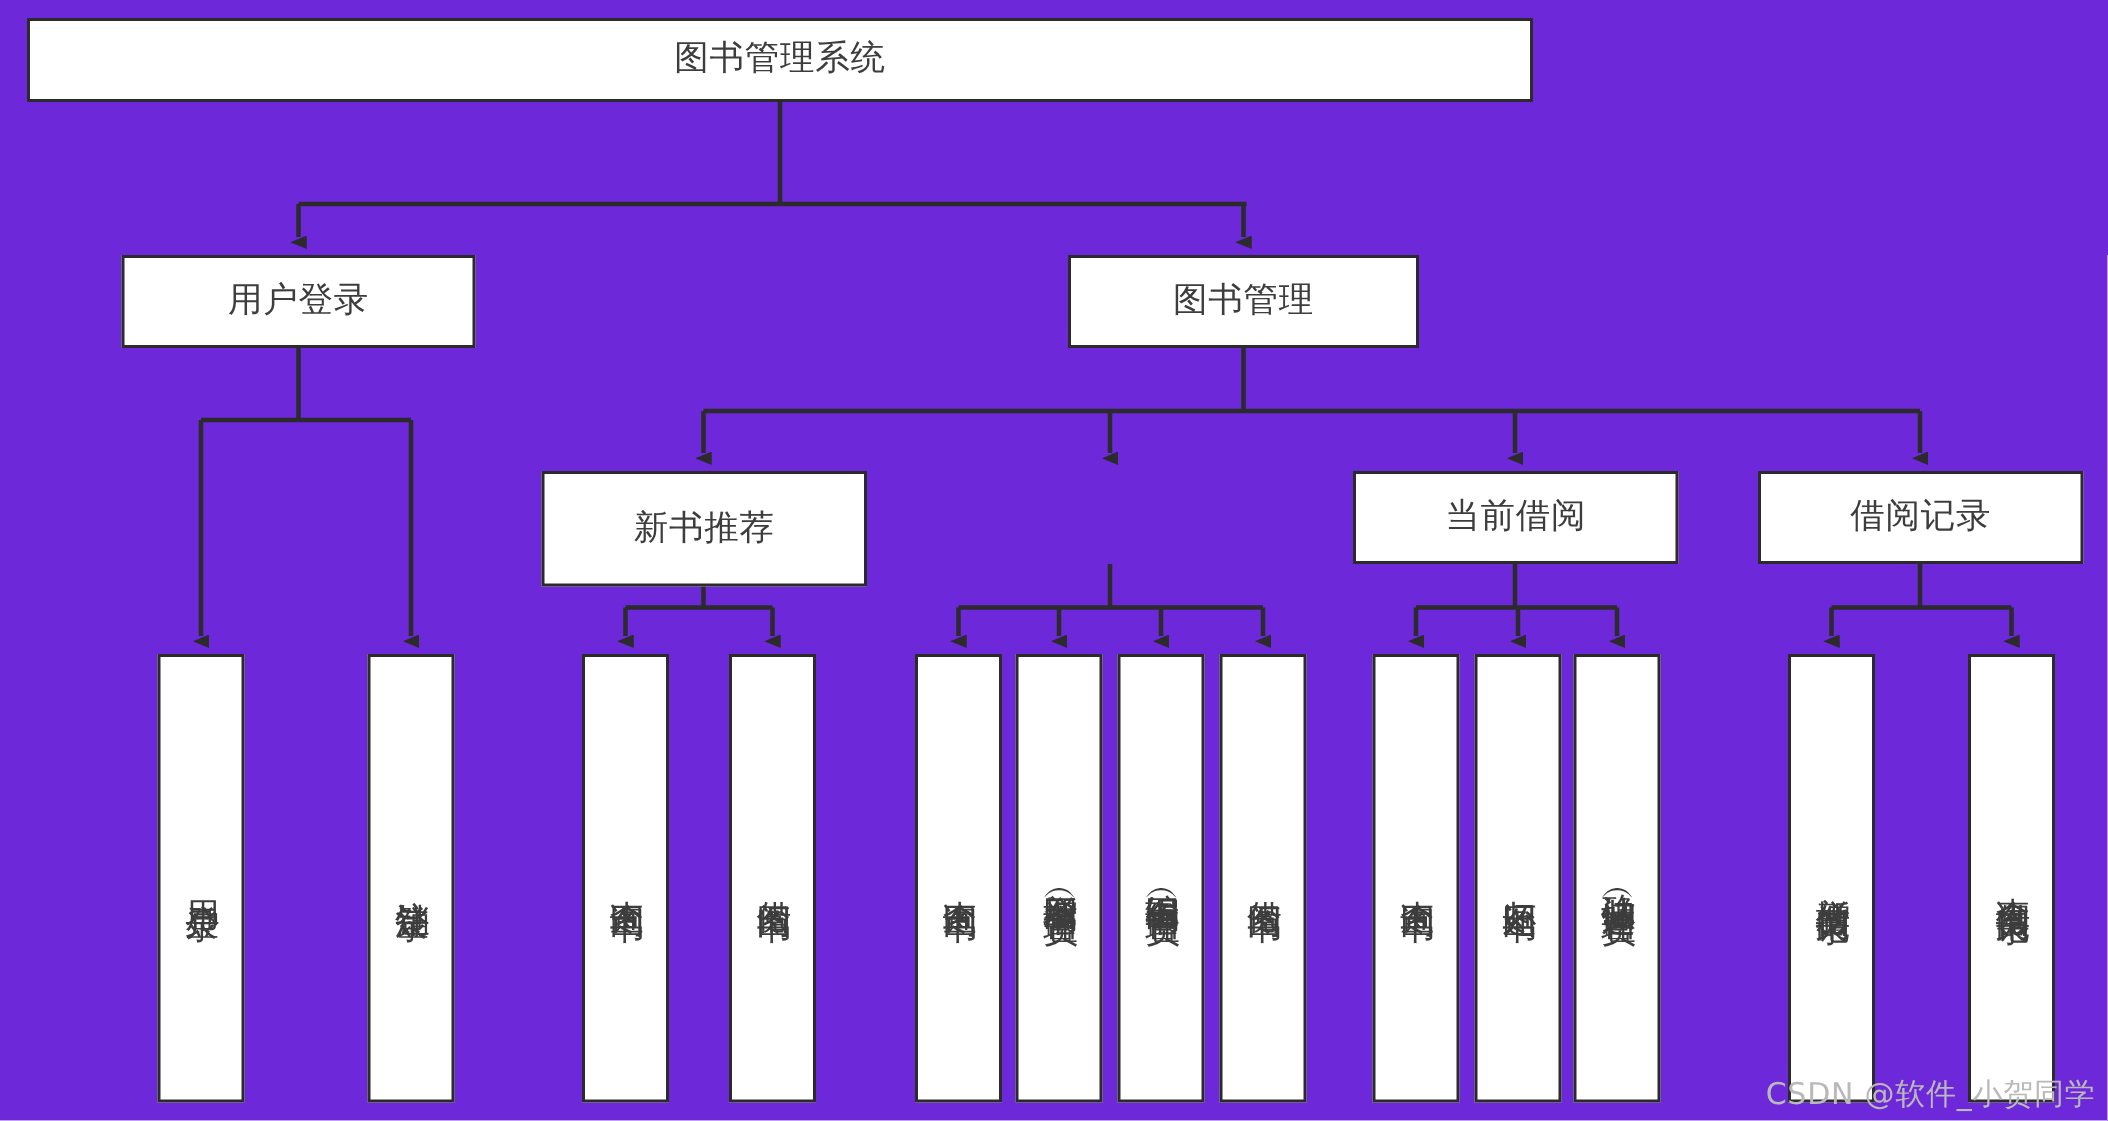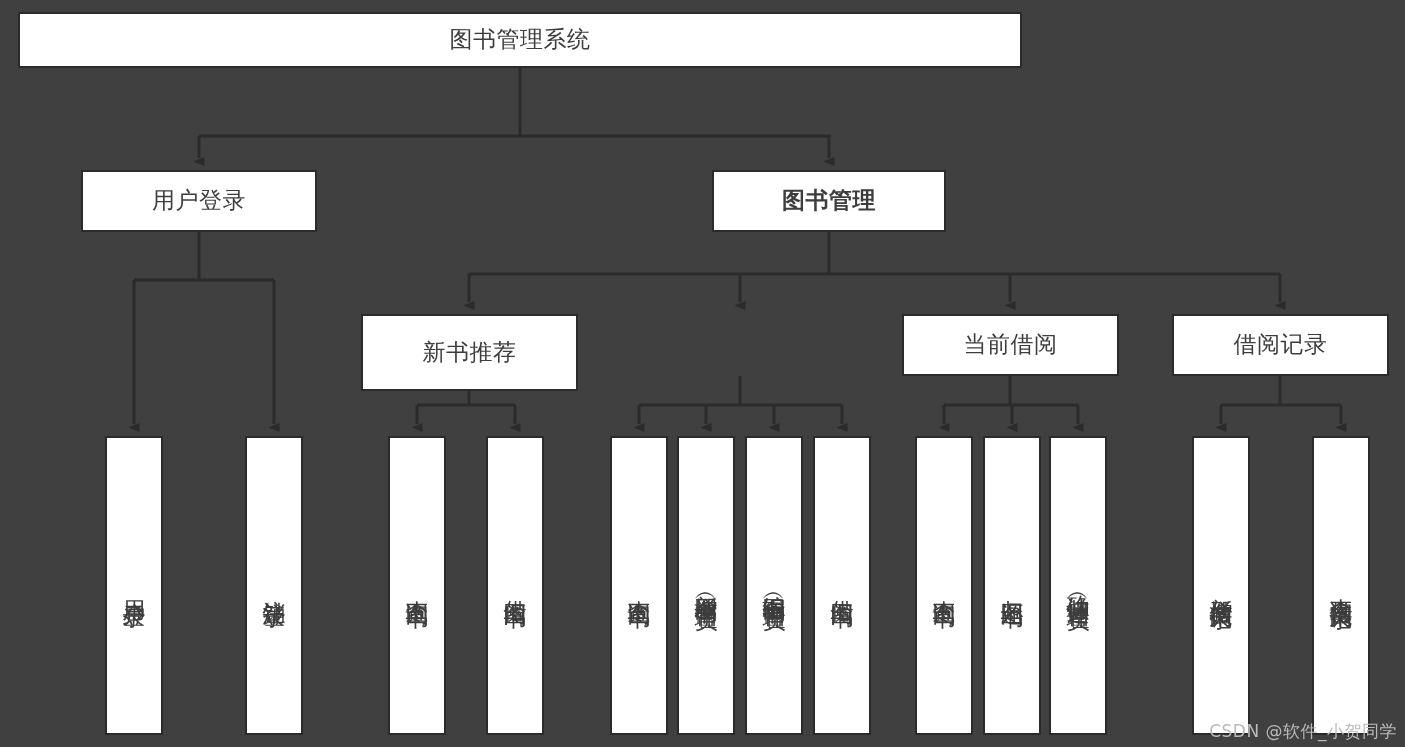--- a/index.html
+++ b/index.html
@@ -8,21 +8,21 @@
     padding: 0;
     background: #ffffff;
   }
   body {
     font-family: "DejaVu Sans", "Liberation Sans", sans-serif;
   }
   #diagram-root {
     position: relative;
     width: 1405px;
     height: 747px;
-    background: #404040;
+    background: #6d28d9;
     overflow: hidden;
   }
   #diagram-svg {
     position: absolute;
     left: 0;
     top: 0;
     width: 1405px;
     height: 747px;
   }
   .node {
@@ -52,21 +52,21 @@
     display: block;
   }
   .node.vertical .node-label {
     writing-mode: vertical-rl;
     text-orientation: upright;
   }
   #watermark {
     position: absolute;
     right: 8px;
     bottom: 4px;
-    font-size: 17px;
+    font-size: 20px;
     color: #b9b9b9;
     white-space: nowrap;
     letter-spacing: 0.5px;
     pointer-events: none;
   }
 </style>
 </head>
 <body>
 
 <div id="diagram-root">
@@ -124,21 +124,21 @@
     </g>
   </svg>
 
   <div class="node horizontal" style="left:18px; top:12px; width:1004px; height:56px;">
     <span class="node-label">图书管理系统</span>
   </div>
 
   <div class="node horizontal" style="left:81px; top:170px; width:236px; height:62px;">
     <span class="node-label">用户登录</span>
   </div>
-  <div class="node horizontal" style="left:712px; top:170px; width:234px; height:62px;font-weight:bold;">
+  <div class="node horizontal" style="left:712px; top:170px; width:234px; height:62px;">
     <span class="node-label">图书管理</span>
   </div>
 
   <div class="node horizontal" style="left:361px; top:314px; width:217px; height:77px;">
     <span class="node-label">新书推荐</span>
   </div>
   <div class="node horizontal" style="left:1172px; top:314px; width:217px; height:62px;">
     <span class="node-label">借阅记录</span>
   </div>
   <div class="node horizontal" style="left:902px; top:314px; width:217px; height:62px;">

